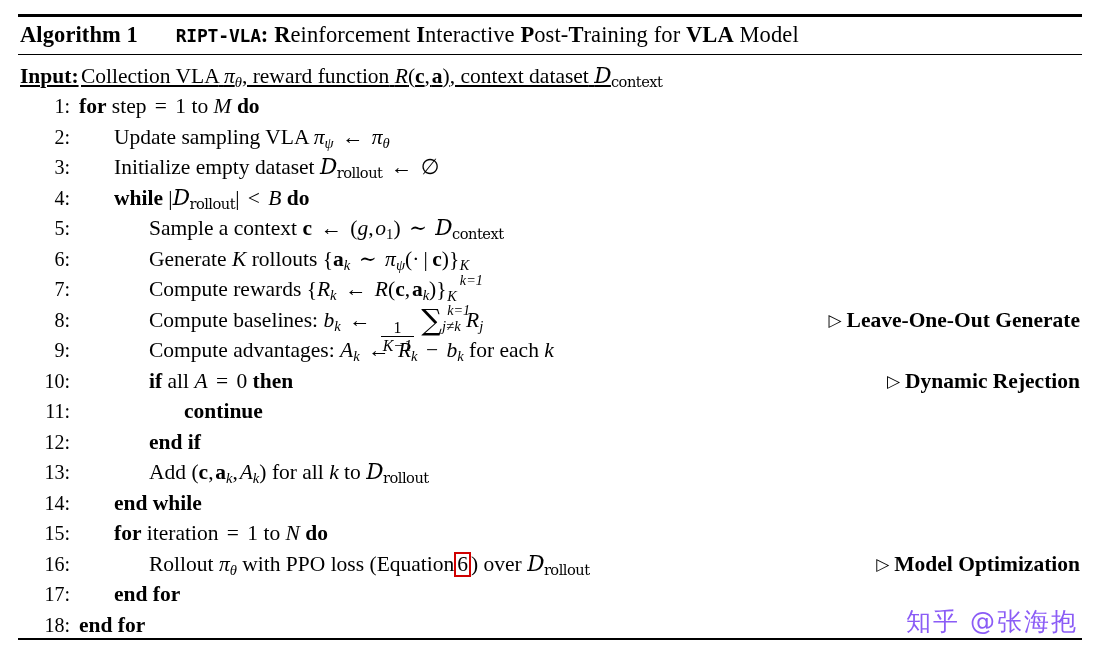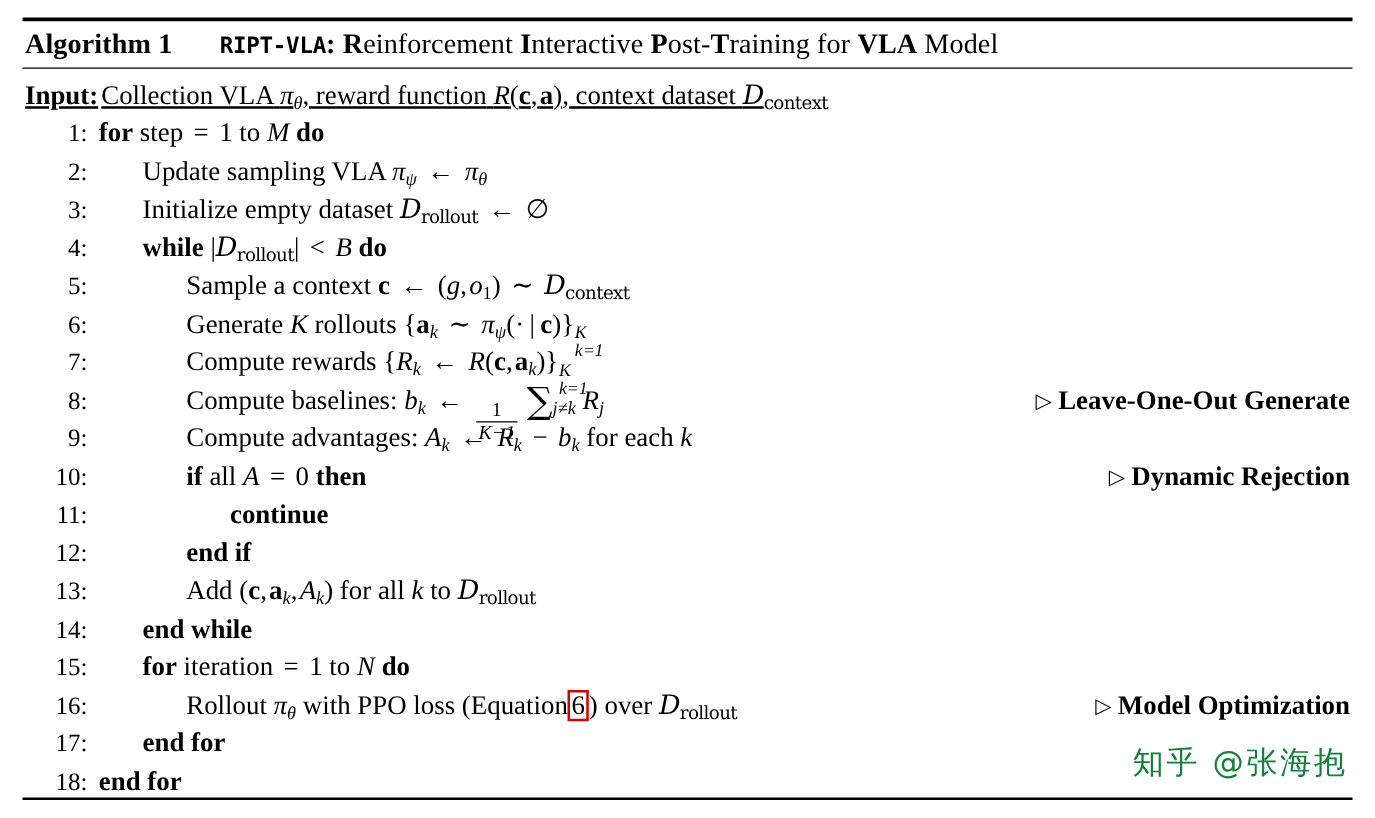--- a/index.html
+++ b/index.html
@@ -164,23 +164,23 @@
     border: 2.2px solid #d00000;
     padding: 0 1px;
     margin: 0 0px;
     display: inline-block;
     line-height: 1.0;
   }
 
   .watermark {
     position: absolute;
     right: 22px;
-    bottom: 28px;
+    bottom: 16px;
     font-size: 25px;
-    color: #15803d;
+    color: #8b5cf6;
     letter-spacing: 2px;
     font-family: "DejaVu Sans", sans-serif;
     user-select: none;
   }
 
   .bottom-rule {
     position: absolute;
     left: 18px;
     right: 18px;
     bottom: 14px;

